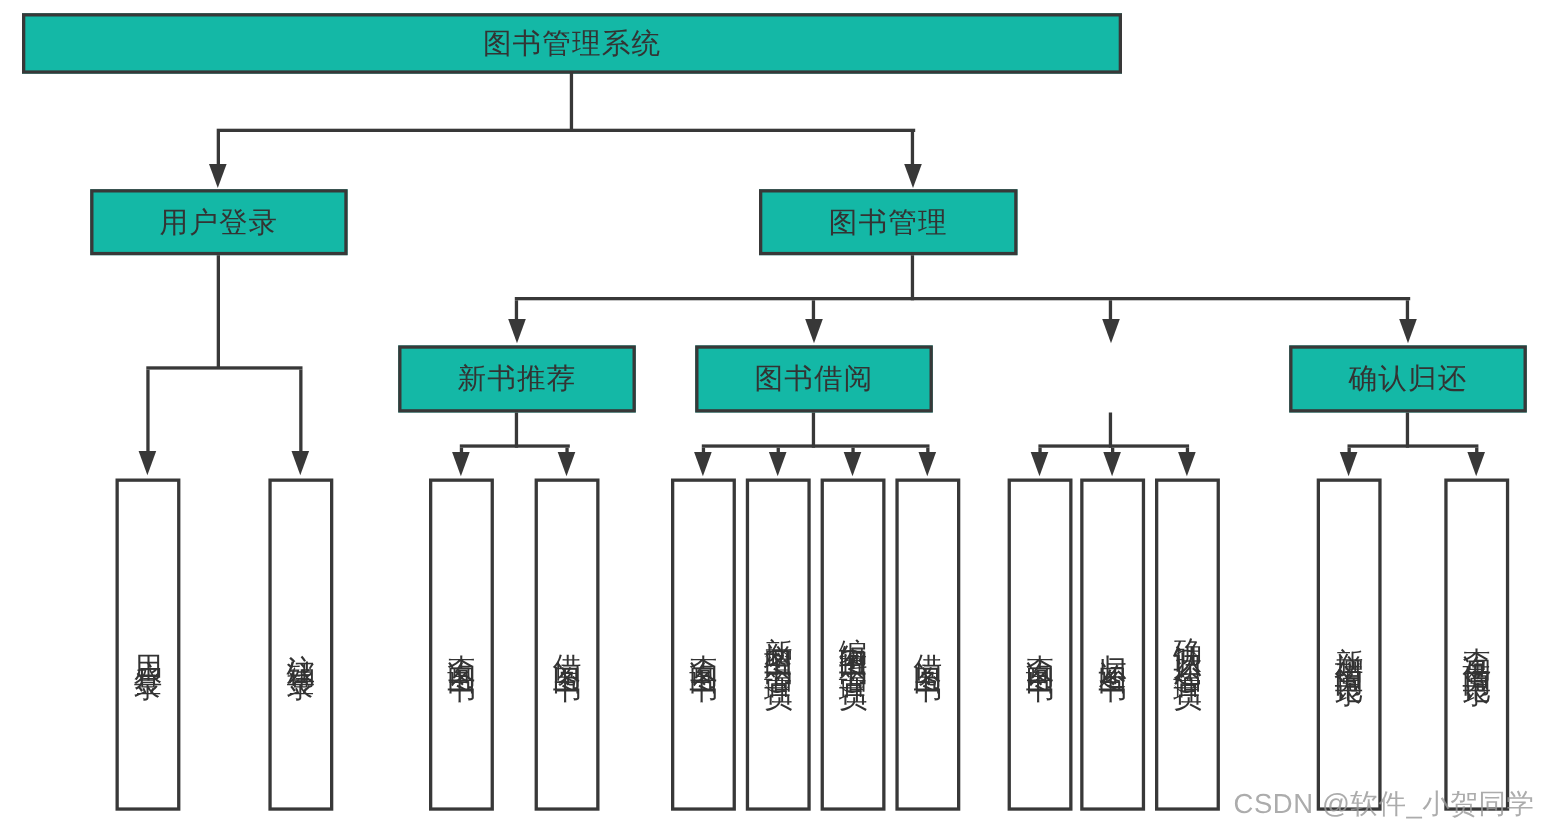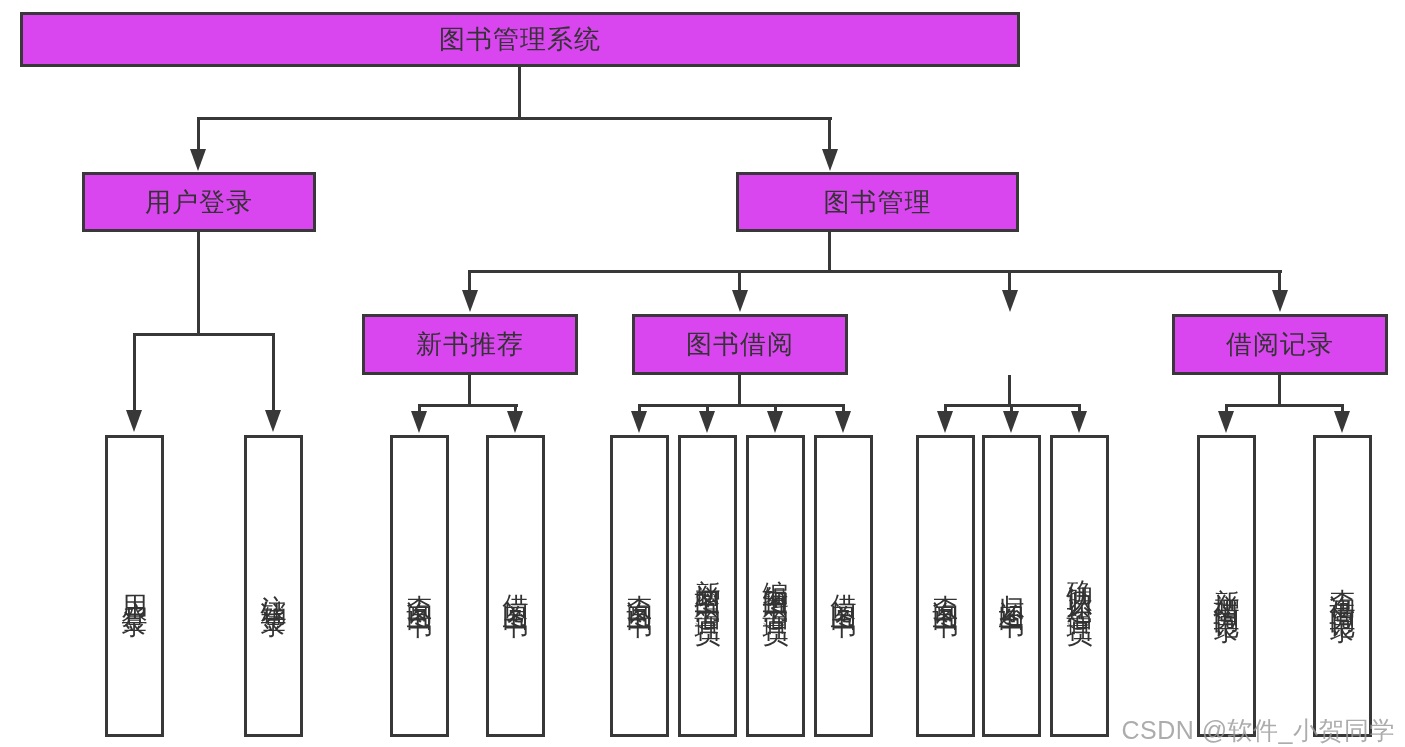--- a/index.html
+++ b/index.html
@@ -19,21 +19,21 @@
     width:1405px;
     height:747px;
     background:var(--background);
     overflow:hidden;
   }
   
   .hnode{
     position:absolute;
     box-sizing:border-box;
     border:3px solid var(--line);
-    background:#d946ef;
+    background:#14b8a6;
     display:flex;
     align-items:center;
     justify-content:center;
     font-size:26px;
     color:var(--text);
     letter-spacing:1px;
     white-space:nowrap;
   }
   
   .leaf{
@@ -85,21 +85,21 @@
   <div class="hnode" style="left:20px;top:12px;width:1000px;height:55px">图书管理系统</div>
 
   <div class="ln" style="left:518px;top:66px;width:3px;height:54px"></div>
   <div class="ln" style="left:197px;top:117px;width:635px;height:3px"></div>
   <div class="ln" style="left:197px;top:120px;width:3px;height:30px"></div>
   <div class="ar" style="left:190px;top:149px"></div>
   <div class="ln" style="left:828px;top:120px;width:3px;height:30px"></div>
   <div class="ar" style="left:822px;top:149px"></div>
 
   <div class="hnode" style="left:82px;top:172px;width:234px;height:60px">用户登录</div>
-  <div class="hnode" style="left:736px;top:172px;width:283px;height:60px">图书管理</div>
+  <div class="hnode" style="left:690px;top:172px;width:235px;height:60px">图书管理</div>
 
   <div class="ln" style="left:197px;top:232px;width:3px;height:103px"></div>
   <div class="ln" style="left:133px;top:333px;width:142px;height:3px"></div>
   <div class="ln" style="left:133px;top:336px;width:3px;height:74px"></div>
   <div class="ar" style="left:126px;top:410px"></div>
   <div class="ln" style="left:272px;top:336px;width:3px;height:74px"></div>
   <div class="ar" style="left:265px;top:410px"></div>
 
   <div class="ln" style="left:828px;top:232px;width:3px;height:41px"></div>
   <div class="ln" style="left:468px;top:270px;width:814px;height:3px"></div>
@@ -107,21 +107,21 @@
   <div class="ar" style="left:462px;top:290px"></div>
   <div class="ln" style="left:738px;top:273px;width:3px;height:18px"></div>
   <div class="ar" style="left:732px;top:290px"></div>
   <div class="ln" style="left:1008px;top:273px;width:3px;height:18px"></div>
   <div class="ar" style="left:1002px;top:290px"></div>
   <div class="ln" style="left:1278px;top:273px;width:3px;height:18px"></div>
   <div class="ar" style="left:1272px;top:290px"></div>
 
   <div class="hnode" style="left:632px;top:314px;width:216px;height:61px">图书借阅</div>
   <div class="hnode" style="left:362px;top:314px;width:216px;height:61px">新书推荐</div>
-  <div class="hnode" style="left:1172px;top:314px;width:216px;height:61px">借阅记录</div>
+  <div class="hnode" style="left:1172px;top:314px;width:216px;height:61px">确认归还</div>
 
   <div class="ln" style="left:468px;top:375px;width:3px;height:32px"></div>
   <div class="ln" style="left:418px;top:404px;width:100px;height:3px"></div>
   <div class="ln" style="left:418px;top:407px;width:3px;height:6px"></div>
   <div class="ar" style="left:411px;top:411px"></div>
   <div class="ln" style="left:514px;top:407px;width:3px;height:6px"></div>
   <div class="ar" style="left:507px;top:411px"></div>
 
   <div class="ln" style="left:738px;top:375px;width:3px;height:32px"></div>
   <div class="ln" style="left:638px;top:404px;width:207px;height:3px"></div>

